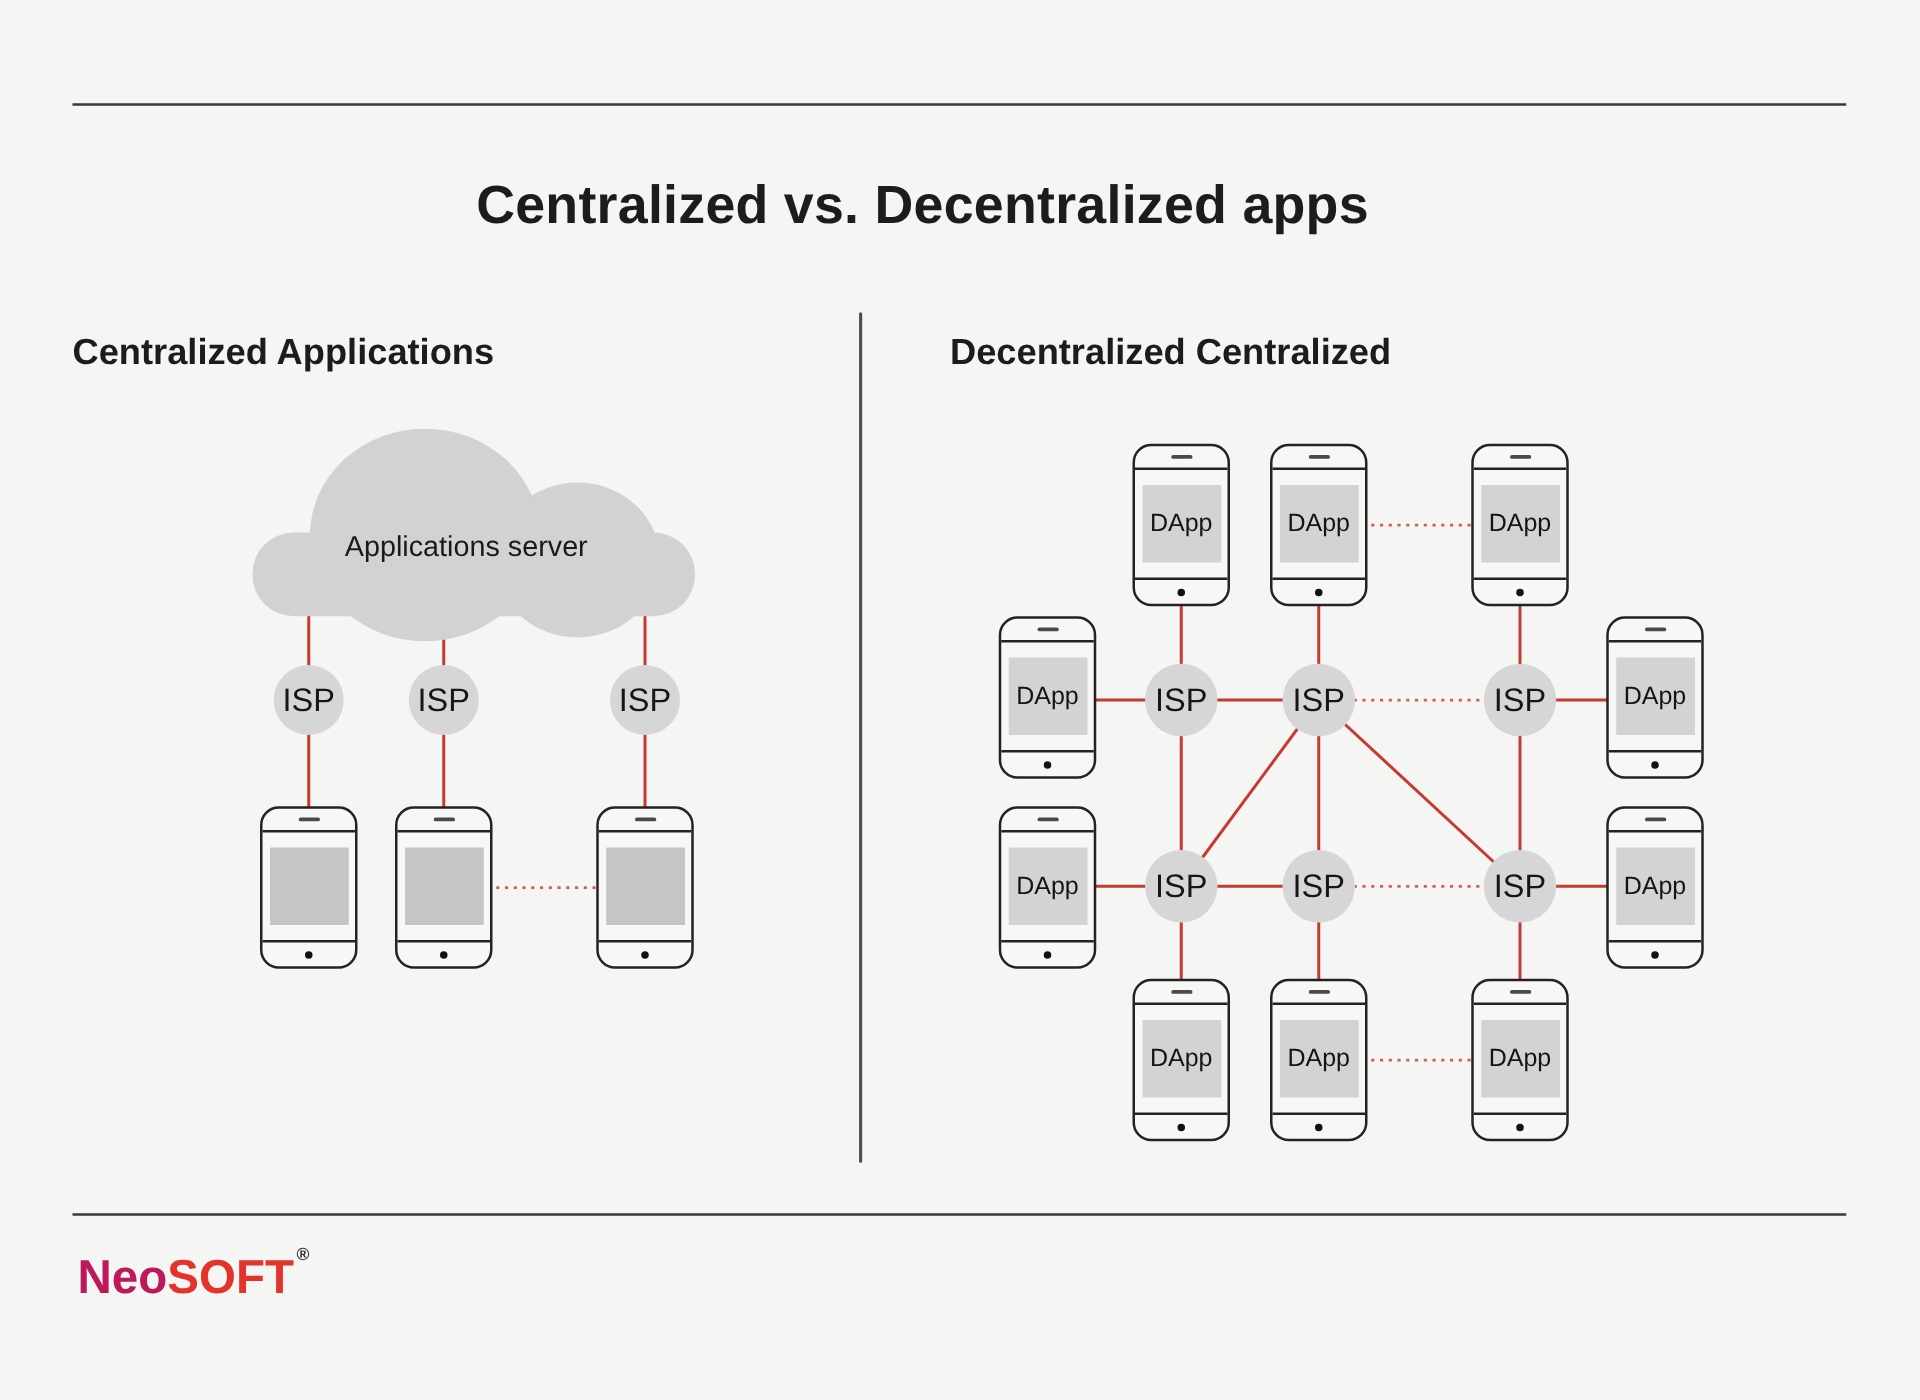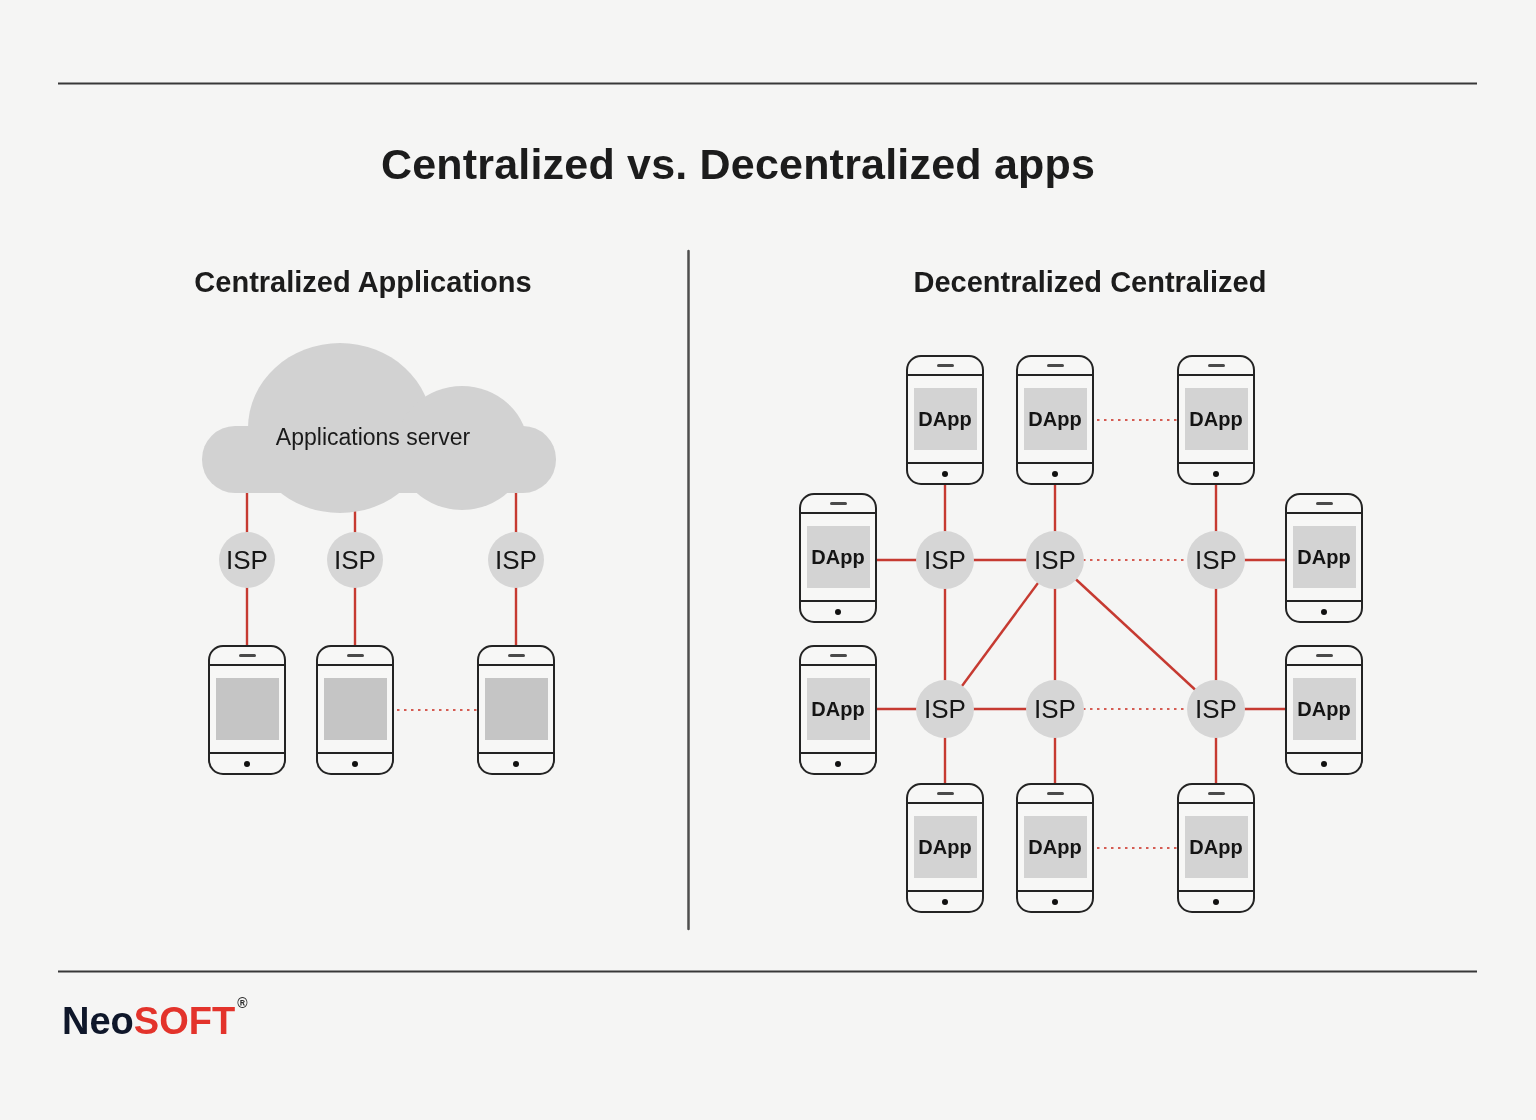--- a/index.html
+++ b/index.html
@@ -10,21 +10,21 @@
     color:#1c1c1c;overflow:hidden;
   }
   .abs{position:absolute;}
   .canvas{position:absolute;left:0;top:0;width:1536px;height:1120px;}
 
   .title{
     left:0;top:140px;width:1476px;text-align:center;
     font-size:43px;font-weight:700;letter-spacing:.2px;color:#1c1c1c;
   }
   .section-heading{
-    top:266px;text-align:center;font-size:29px;font-weight:700;color:#1c1c1c;
+    top:266px;text-align:left;font-size:29px;font-weight:700;color:#1c1c1c;
   }
   .heading-left{left:58px;width:610px;}
   .heading-right{left:760px;width:660px;}
 
   .cloud-label{
     left:213px;top:424px;width:320px;text-align:center;
     font-size:23px;font-weight:500;color:#1a1a1a;z-index:3;
   }
 
   .isp-label{
@@ -34,28 +34,28 @@
 
   .phone{
     position:absolute;width:78px;height:130px;box-sizing:border-box;
     background:#f7f7f6;border:2px solid #232323;border-radius:15px;
     display:flex;flex-direction:column;z-index:2;
   }
   .p-top{height:17px;border-bottom:2px solid #232323;display:flex;align-items:center;justify-content:center;}
   .dash{width:17px;height:3px;background:#4a4a4a;border-radius:2px;}
   .p-mid{flex:1;display:flex;align-items:center;justify-content:center;}
   .scr{width:63px;height:62px;display:flex;align-items:center;justify-content:center;
-       font-size:20px;font-weight:700;color:#141414;}
+       font-size:20px;font-weight:400;color:#141414;}
   .scr-blank{background:#c5c5c5;}
   .scr-dapp{background:#d3d3d3;}
   .p-bot{height:19px;border-top:2px solid #232323;display:flex;align-items:center;justify-content:center;}
   .dot{width:6px;height:6px;border-radius:50%;background:#111;}
 
   .logo{left:62px;top:995px;font-size:38px;font-weight:700;z-index:3;letter-spacing:0;}
-  .logo .neo{color:#0f172a;}
+  .logo .neo{color:#be185d;}
   .logo .soft{color:#e3332b;margin-top:28px;}
   .logo sup{font-size:14px;font-weight:700;color:#2d2d2d;vertical-align:26px;margin-left:2px;}
 </style>
 </head>
 <body>
 
 <svg class="canvas" viewBox="0 0 1536 1120">
 
   <line x1="58" y1="83.5" x2="1477" y2="83.5" stroke="#383838" stroke-width="2"></line>
   <line x1="58" y1="971.5" x2="1477" y2="971.5" stroke="#383838" stroke-width="2"></line>

